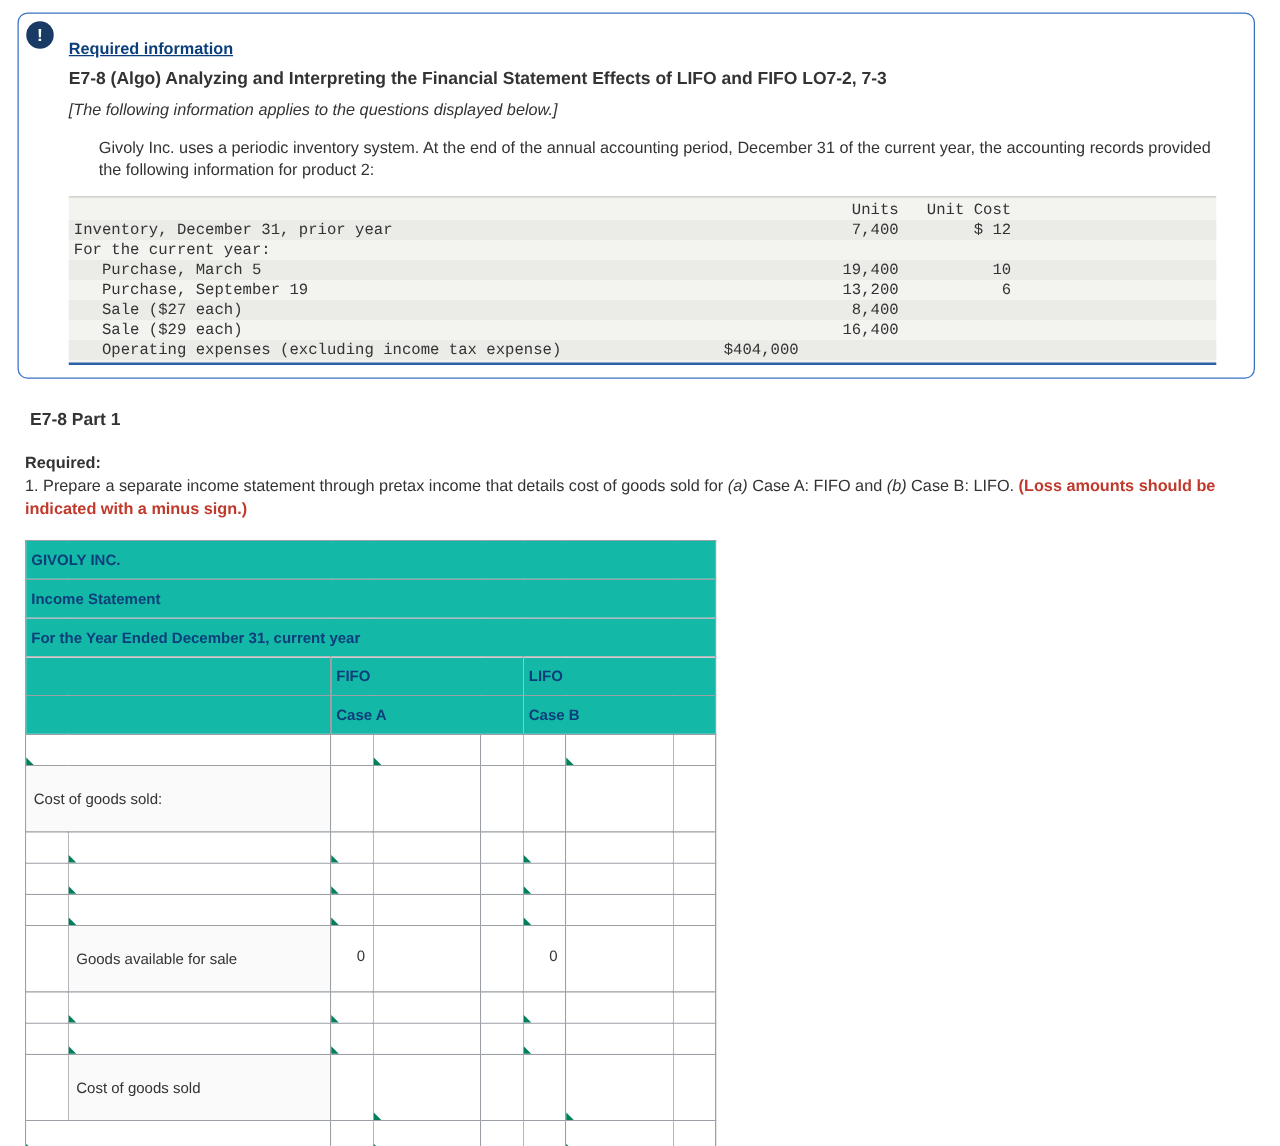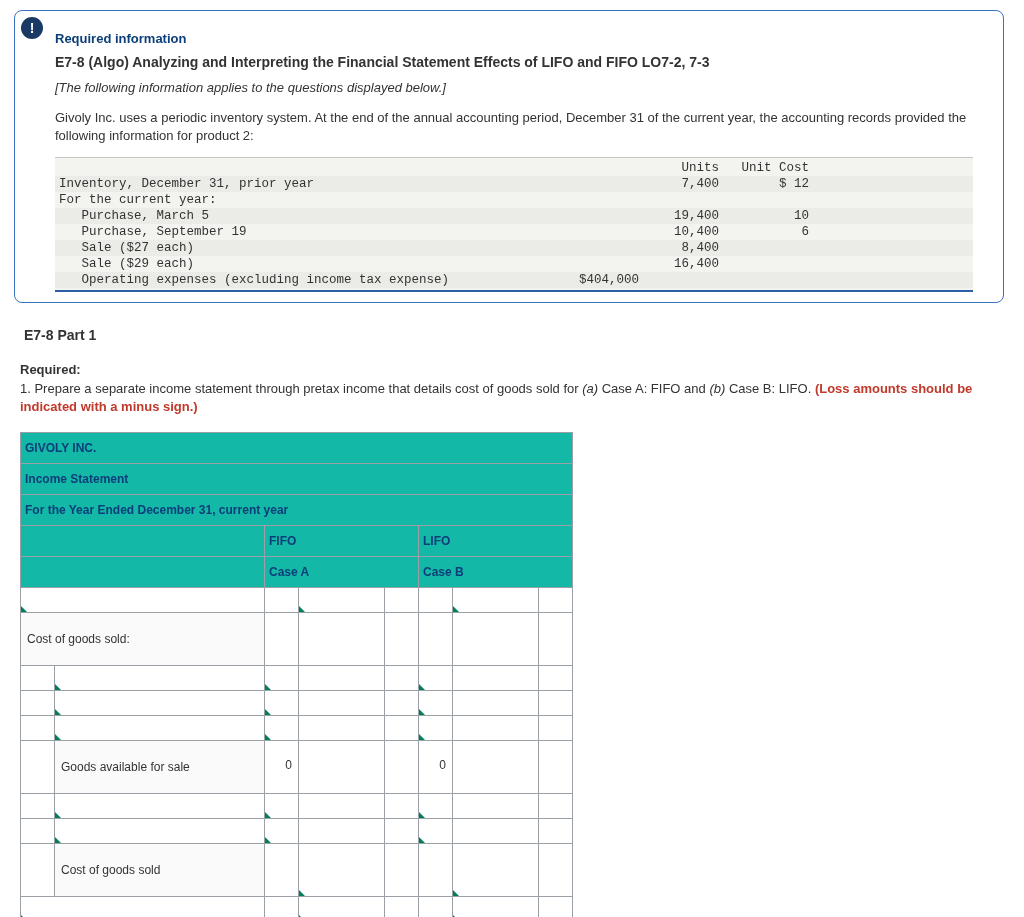--- a/index.html
+++ b/index.html
@@ -30,33 +30,35 @@
     border: 1px solid #3a72c2;
     border-radius: 8px;
     padding: 20px 30px 6px 40px;
     margin: 0 10px 20px 4px;
   }
   .req-info-hdr {
     color: #0b3e7a;
     font-weight: bold;
     font-size: 13px;
     margin-bottom: 8px;
+    text-decoration: underline;
   }
   .title-line {
     font-weight: bold;
     font-size: 14px;
     margin-bottom: 10px;
   }
   .italic-line {
     font-style: italic;
     margin-bottom: 14px;
   }
   .body-text {
     margin-bottom: 12px;
     line-height: 1.4;
+    margin-left: 24px;
   }
   .ledger-wrap {
     background: #f3f3f0;
     padding: 2px 0;
     border-top: 1px solid #c7c7c5;
     border-bottom: 2px solid #2b5fa6;
     font-family: "Courier New", monospace;
     font-size: 12.5px;
     position: relative;
     margin-bottom: 4px;
@@ -155,21 +157,21 @@
     </div>
     <div class="ledger-row alt">
       <span class="ledger-desc">   Purchase, March 5</span>
       <span class="ledger-amt"></span>
       <span class="ledger-units">19,400</span>
       <span class="ledger-cost">10</span>
     </div>
     <div class="ledger-row">
       <span class="ledger-desc">   Purchase, September 19</span>
       <span class="ledger-amt"></span>
-      <span class="ledger-units">10,400</span>
+      <span class="ledger-units">13,200</span>
       <span class="ledger-cost">6</span>
     </div>
     <div class="ledger-row alt">
       <span class="ledger-desc">   Sale ($27 each)</span>
       <span class="ledger-amt"></span>
       <span class="ledger-units">8,400</span>
       <span class="ledger-cost"></span>
     </div>
     <div class="ledger-row">
       <span class="ledger-desc">   Sale ($29 each)</span>

